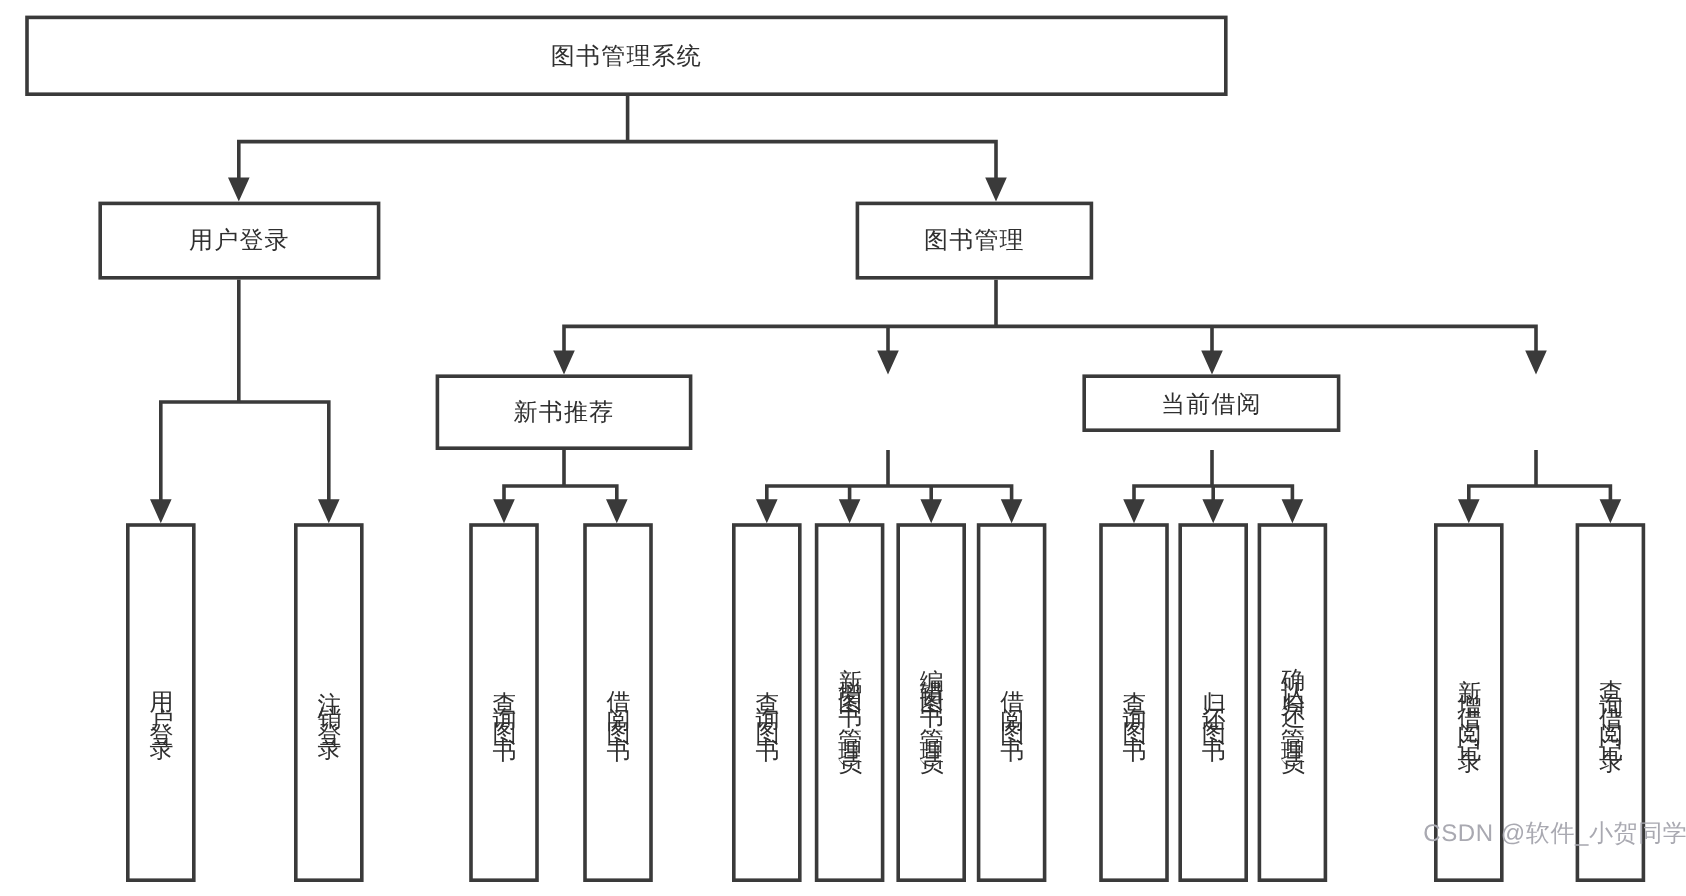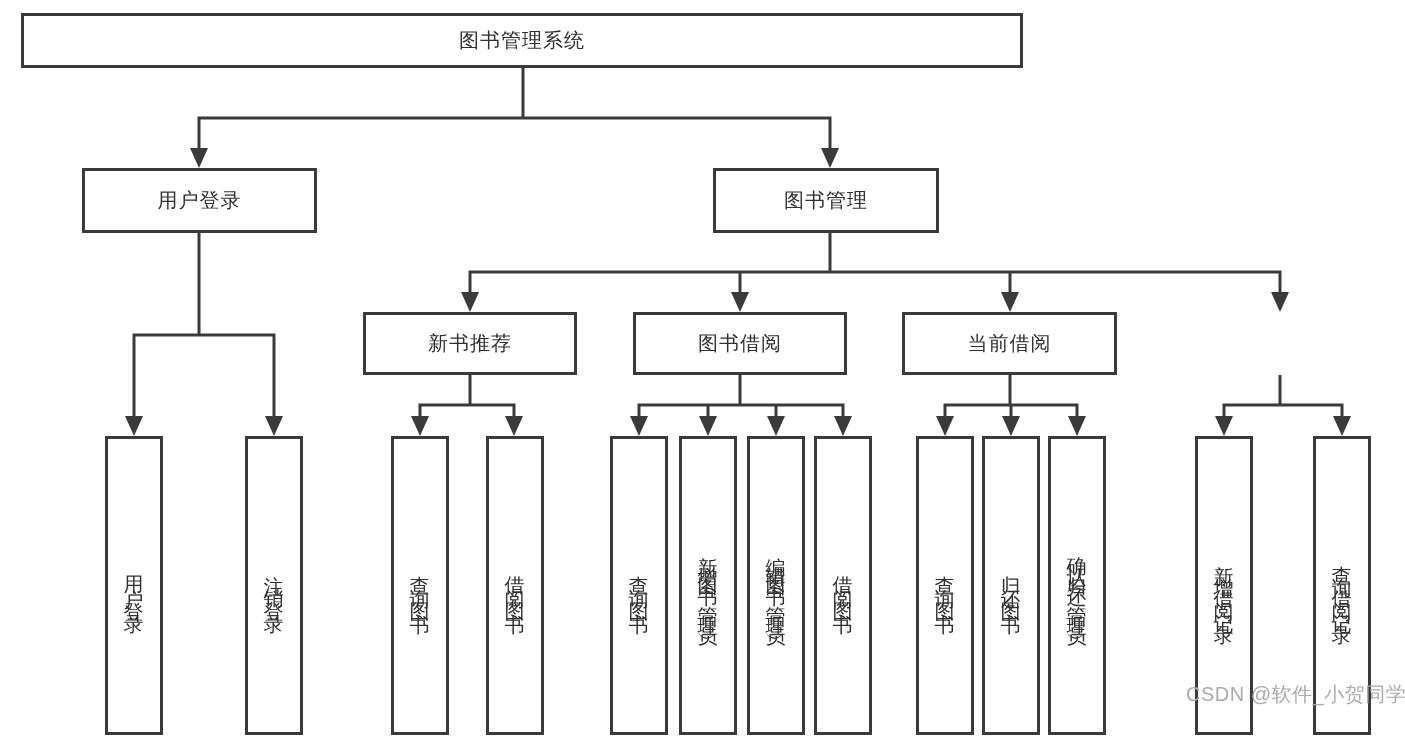--- a/index.html
+++ b/index.html
@@ -29,28 +29,28 @@
     font-size:20px;color:var(--text);
     letter-spacing:1px;white-space:nowrap;
   }
   .vtext{
     writing-mode:vertical-rl;
     text-orientation:mixed;
     font-size:20px;color:var(--text);
     line-height:1;
   }
   
-  .n-root{left:21px;top:13px;width:1002px;height:55px;}
+  .n-root{left:21px;top:13px;width:1002px;height:67px;}
   
   .n-userlogin{left:82px;top:168px;width:235px;height:65px;}
-  .n-bookmgmt{left:713px;top:168px;width:226px;height:65px;text-align:right;}
+  .n-bookmgmt{left:713px;top:168px;width:198px;height:65px;text-align:right;}
   
   .n-newrec{left:363px;top:312px;width:214px;height:63px;text-align:center;}
   .n-bookborrow{left:633px;top:312px;width:214px;height:63px;}
-  .n-curborrow{left:902px;top:312px;width:215px;height:63px;}
+  .n-curborrow{left:902px;top:312px;width:215px;height:48px;}
   .n-borrowrec{left:1172px;top:312px;width:215px;height:63px;}
   
   .leaf{top:436px;width:58px;height:299px;}
   .lf0{left:105px;}  .lf1{left:245px;}
   .lf2{left:391px;}  .lf3{left:486px;}
   .lf4{left:610px;}  .lf5{left:679px;}
   .lf6{left:747px;}  .lf7{left:814px;}
   .lf8{left:916px;}  .lf9{left:982px;}
   .lf10{left:1048px;}
   .lf11{left:1195px;} .lf12{left:1313px;}
@@ -129,23 +129,20 @@
   <div class="node n-userlogin">
     <span class="hlabel">用户登录</span>
   </div>
   <div class="node n-bookmgmt">
     <span class="hlabel">图书管理</span>
   </div>
 
   <div class="node n-newrec">
     <span class="hlabel">新书推荐</span>
   </div>
-  <div class="node n-bookborrow">
-    <span class="hlabel">图书借阅</span>
-  </div>
   <div class="node n-curborrow">
     <span class="hlabel">当前借阅</span>
   </div>
 
   <div class="node leaf lf0">
     <span class="vtext" style="letter-spacing: 13px;">用户登录</span>
   </div>
   <div class="node leaf lf1">
     <span class="vtext" style="letter-spacing: 13px;">注销登录</span>
   </div>

